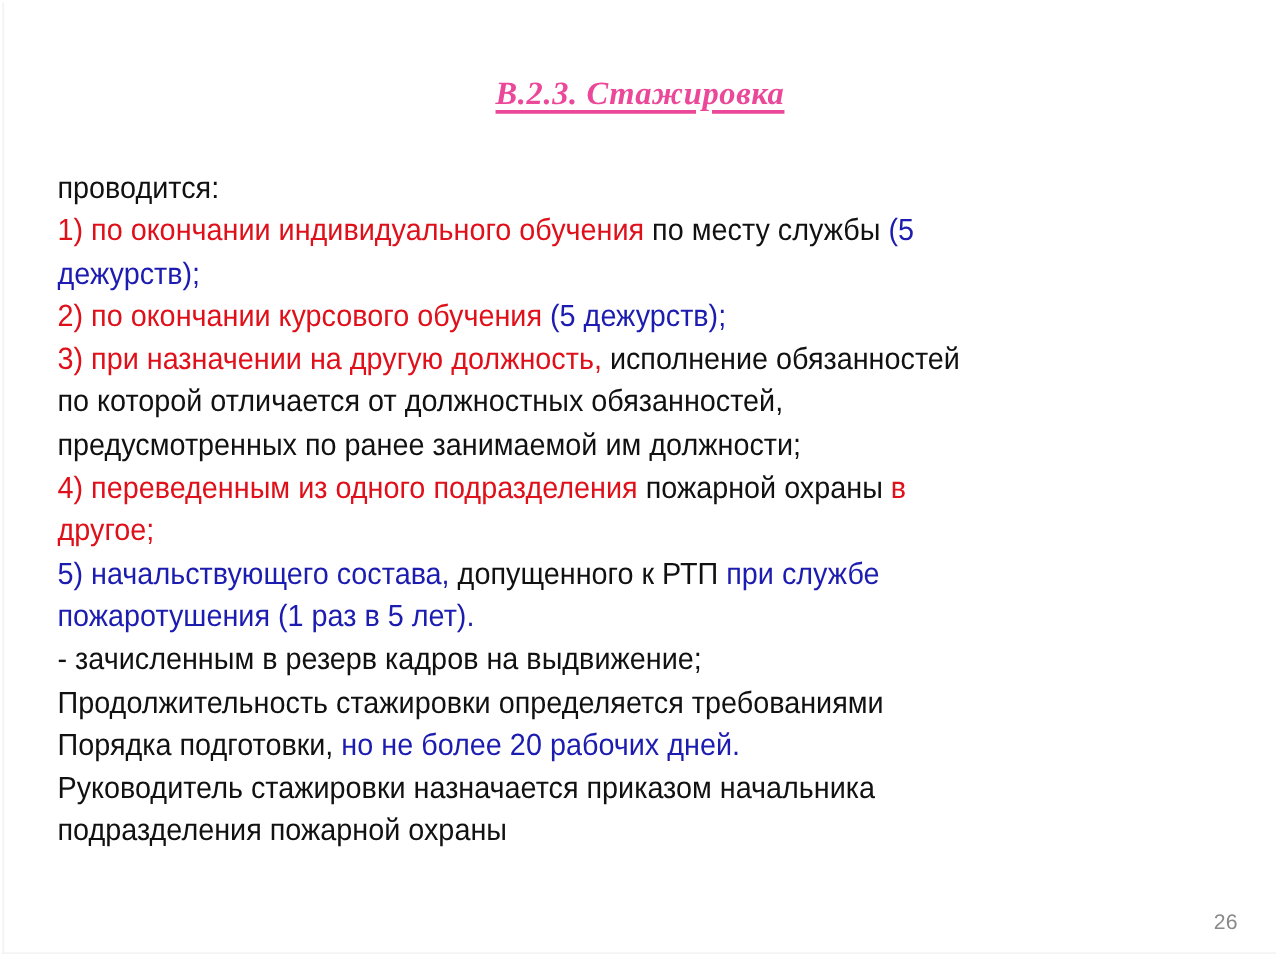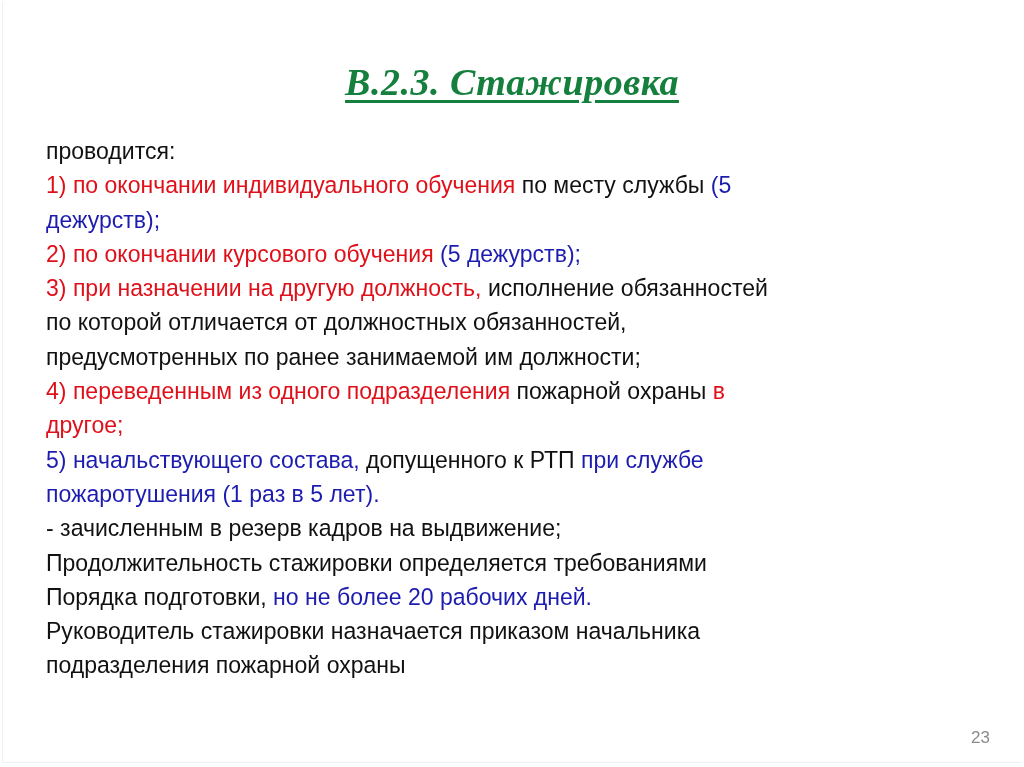--- a/index.html
+++ b/index.html
@@ -15,21 +15,21 @@
   }
   .frame {
     position: absolute; left: 2px; top: 2px; width: 1018px; height: 760px;
     border-left: 1px solid #efefef; border-bottom: 1px solid #efefef;
   }
   .title {
     position: absolute; left: 0; width: 1024px; top: 60px;
     text-align: center;
     font-family: "Liberation Serif", serif;
     font-style: italic; font-weight: bold;
-    font-size: 38px; color: #15803d;
+    font-size: 26px; color: #ec4899;
     text-decoration: underline; text-decoration-thickness: 3px;
     text-underline-offset: 5px;
     letter-spacing: 0.5px;
   }
   .body {
     position: absolute; left: 46px; top: 134px; width: 940px;
     font-size: 24.5px; line-height: 34.3px; color: #111111;
     transform: scaleX(0.94); transform-origin: left top;
   }
   .line { white-space: nowrap; }
@@ -58,14 +58,14 @@
       <div class="line"><span class="red">4) переведенным из одного подразделения</span><span class="black"> пожарной охраны </span><span class="red">в</span></div>
       <div class="line"><span class="red">другое;</span></div>
       <div class="line"><span class="blue">5) начальствующего состава,</span><span class="black"> допущенного к РТП </span><span class="blue">при службе</span></div>
       <div class="line"><span class="blue">пожаротушения (1 раз в 5 лет).</span></div>
       <div class="line"><span class="black">- зачисленным в резерв кадров на выдвижение;</span></div>
       <div class="line"><span class="black">Продолжительность стажировки определяется требованиями</span></div>
       <div class="line"><span class="black">Порядка подготовки, </span><span class="blue">но не более 20 рабочих дней.</span></div>
       <div class="line"><span class="black">Руководитель стажировки назначается приказом начальника</span></div>
       <div class="line"><span class="black">подразделения пожарной охраны</span></div>
     </div>
-  <div class="page-num">23</div>
+  <div class="page-num">26</div>
 </div>
 
 </body></html>

